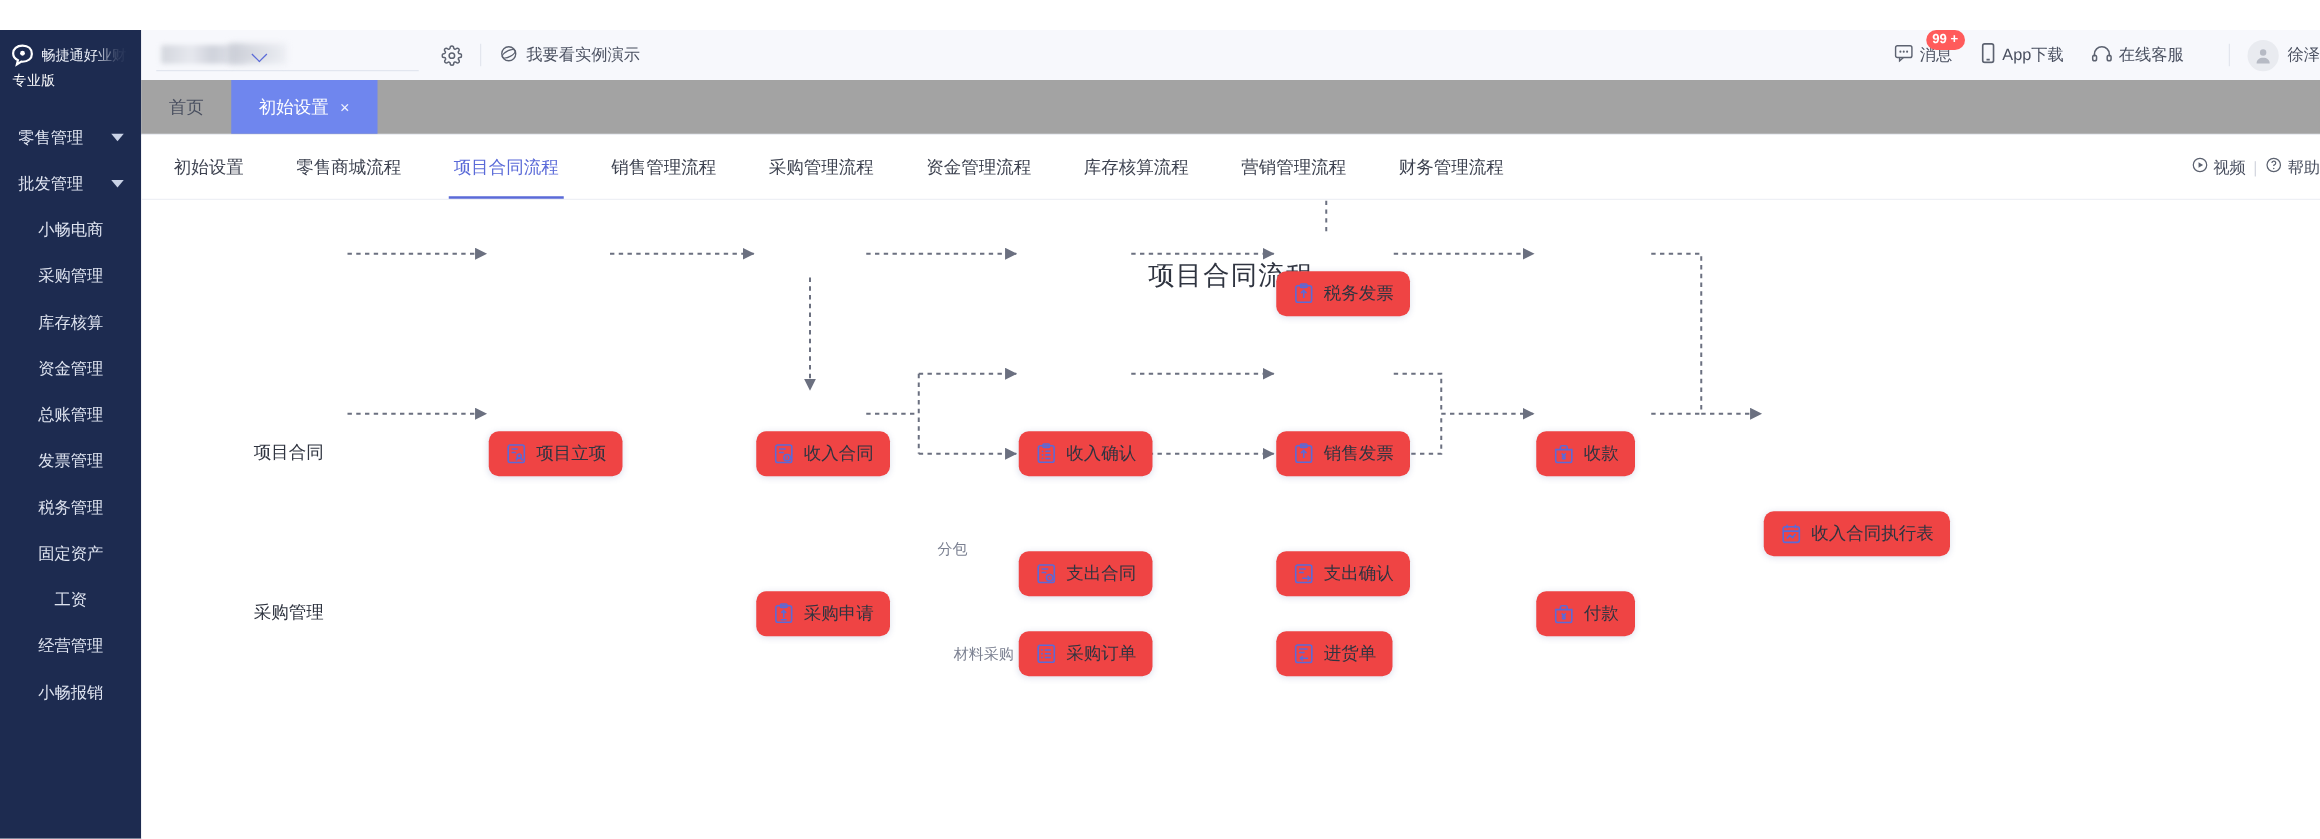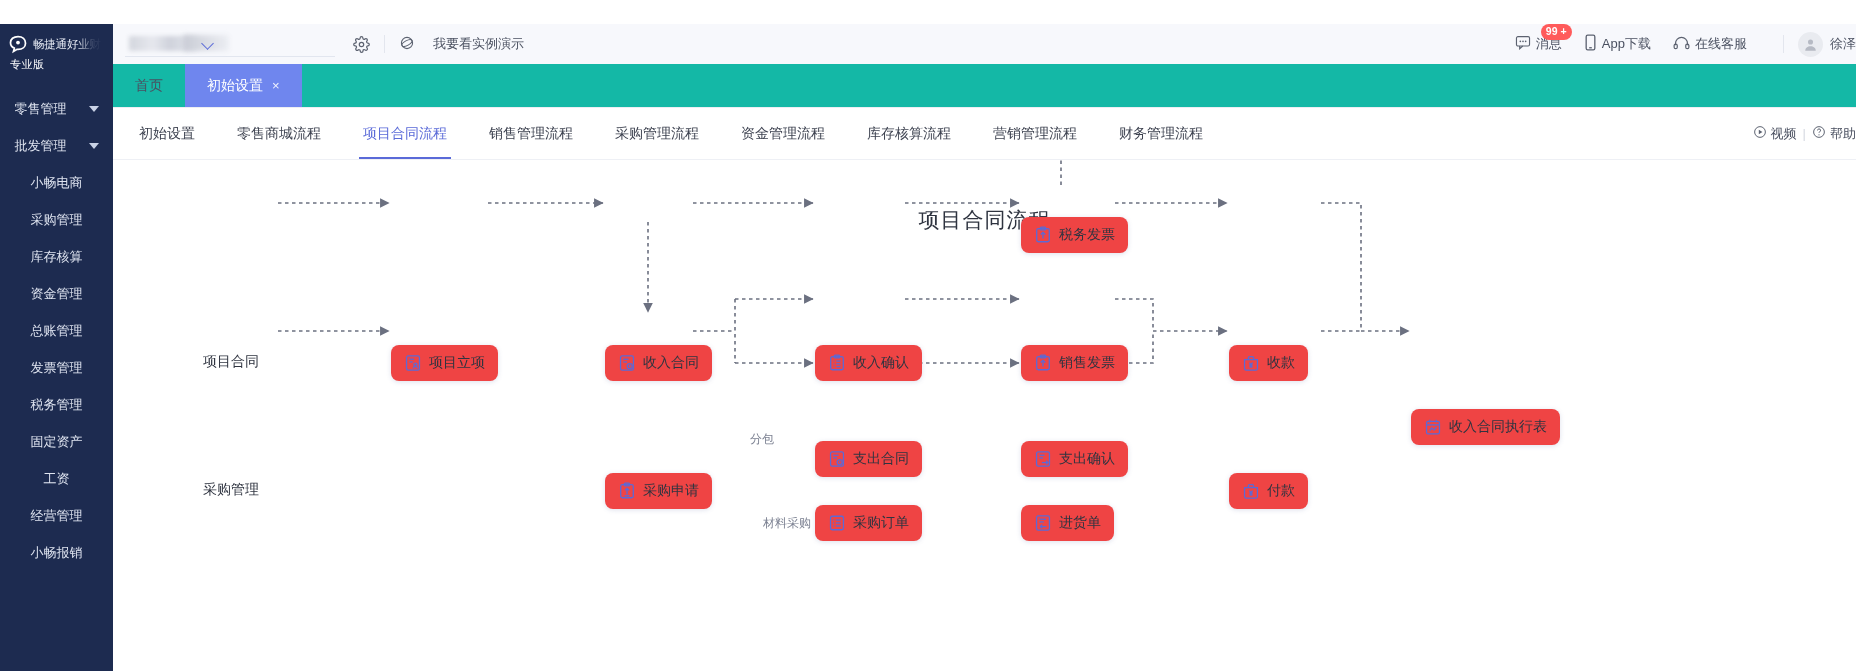--- a/index.html
+++ b/index.html
@@ -67,21 +67,21 @@
     margin-left:6px; width:11px; height:11px; position:relative;
   }
   .chev-down::before{
     content:""; position:absolute; left:0; top:1px; width:8px;height:8px;
     border-right:1.6px solid #5a6ad8; border-bottom:1.6px solid #5a6ad8;
     transform:rotate(45deg);
   }
   .gear { margin-left:18px; width:17px;height:17px; color:#5c6270; }
   .vdiv { width:1px; height:18px; background:#e3e6ee; margin:0 14px; }
   .demo-link {
-    display:flex; align-items:center; gap:18px;
+    display:flex; align-items:center; gap:6px;
     font-size:13px; color:#4a5060; cursor:pointer; white-space:nowrap;
   }
   .topbar-right {
     margin-left:auto; display:flex; align-items:center; gap:0; padding-right:0;
   }
   .tb-item {
     display:flex; align-items:center; gap:5px; font-size:13px; color:#4a5060;
     cursor:pointer; white-space:nowrap; position:relative; margin-right:22px;
   }
   .badge99 {
@@ -92,21 +92,21 @@
   }
   .avatar {
     width:25px;height:25px;border-radius:50%;background:#e9ebf0;
     display:flex;align-items:center;justify-content:center; margin-right:7px;
   }
   .uname { font-size:13px;color:#4a5060; white-space:nowrap; }
 
   
   .tabstrip {
     position:absolute; left:113px; top:64px; right:0; height:44px;
-    background:#14b8a6; display:flex; align-items:stretch;
+    background:#a3a3a3; display:flex; align-items:stretch;
     border-bottom:1px solid #eceef3;
   }
   .ptab {
     display:flex;align-items:center; padding:0 22px; font-size:14px;
     color:#4a5060; cursor:pointer; white-space:nowrap;
   }
   .ptab.active { background:#6f86ee; color:#fff; }
   .ptab .xclose { margin-left:9px; font-size:13px; opacity:.9; }
 
   

